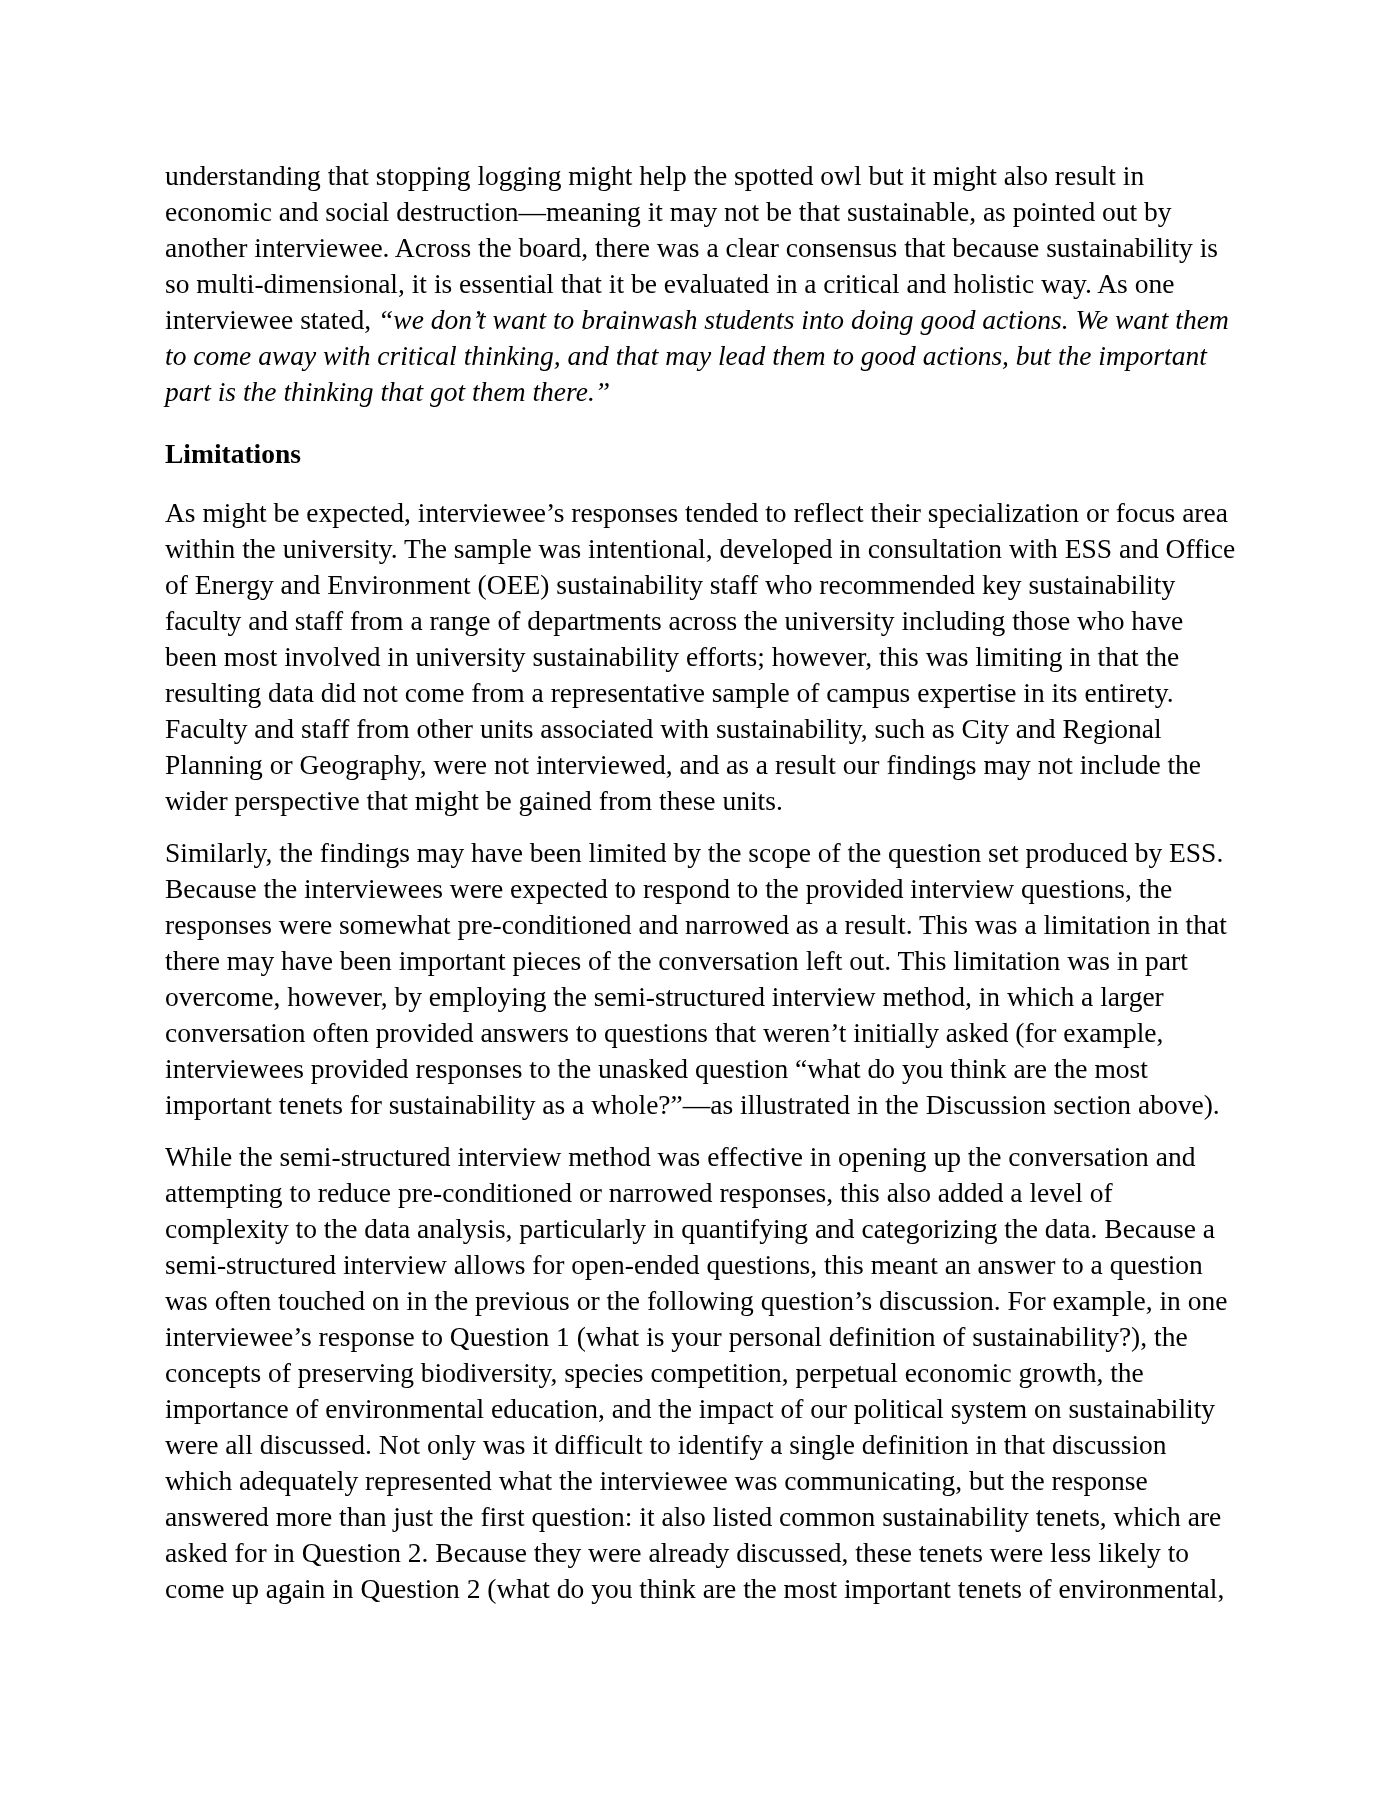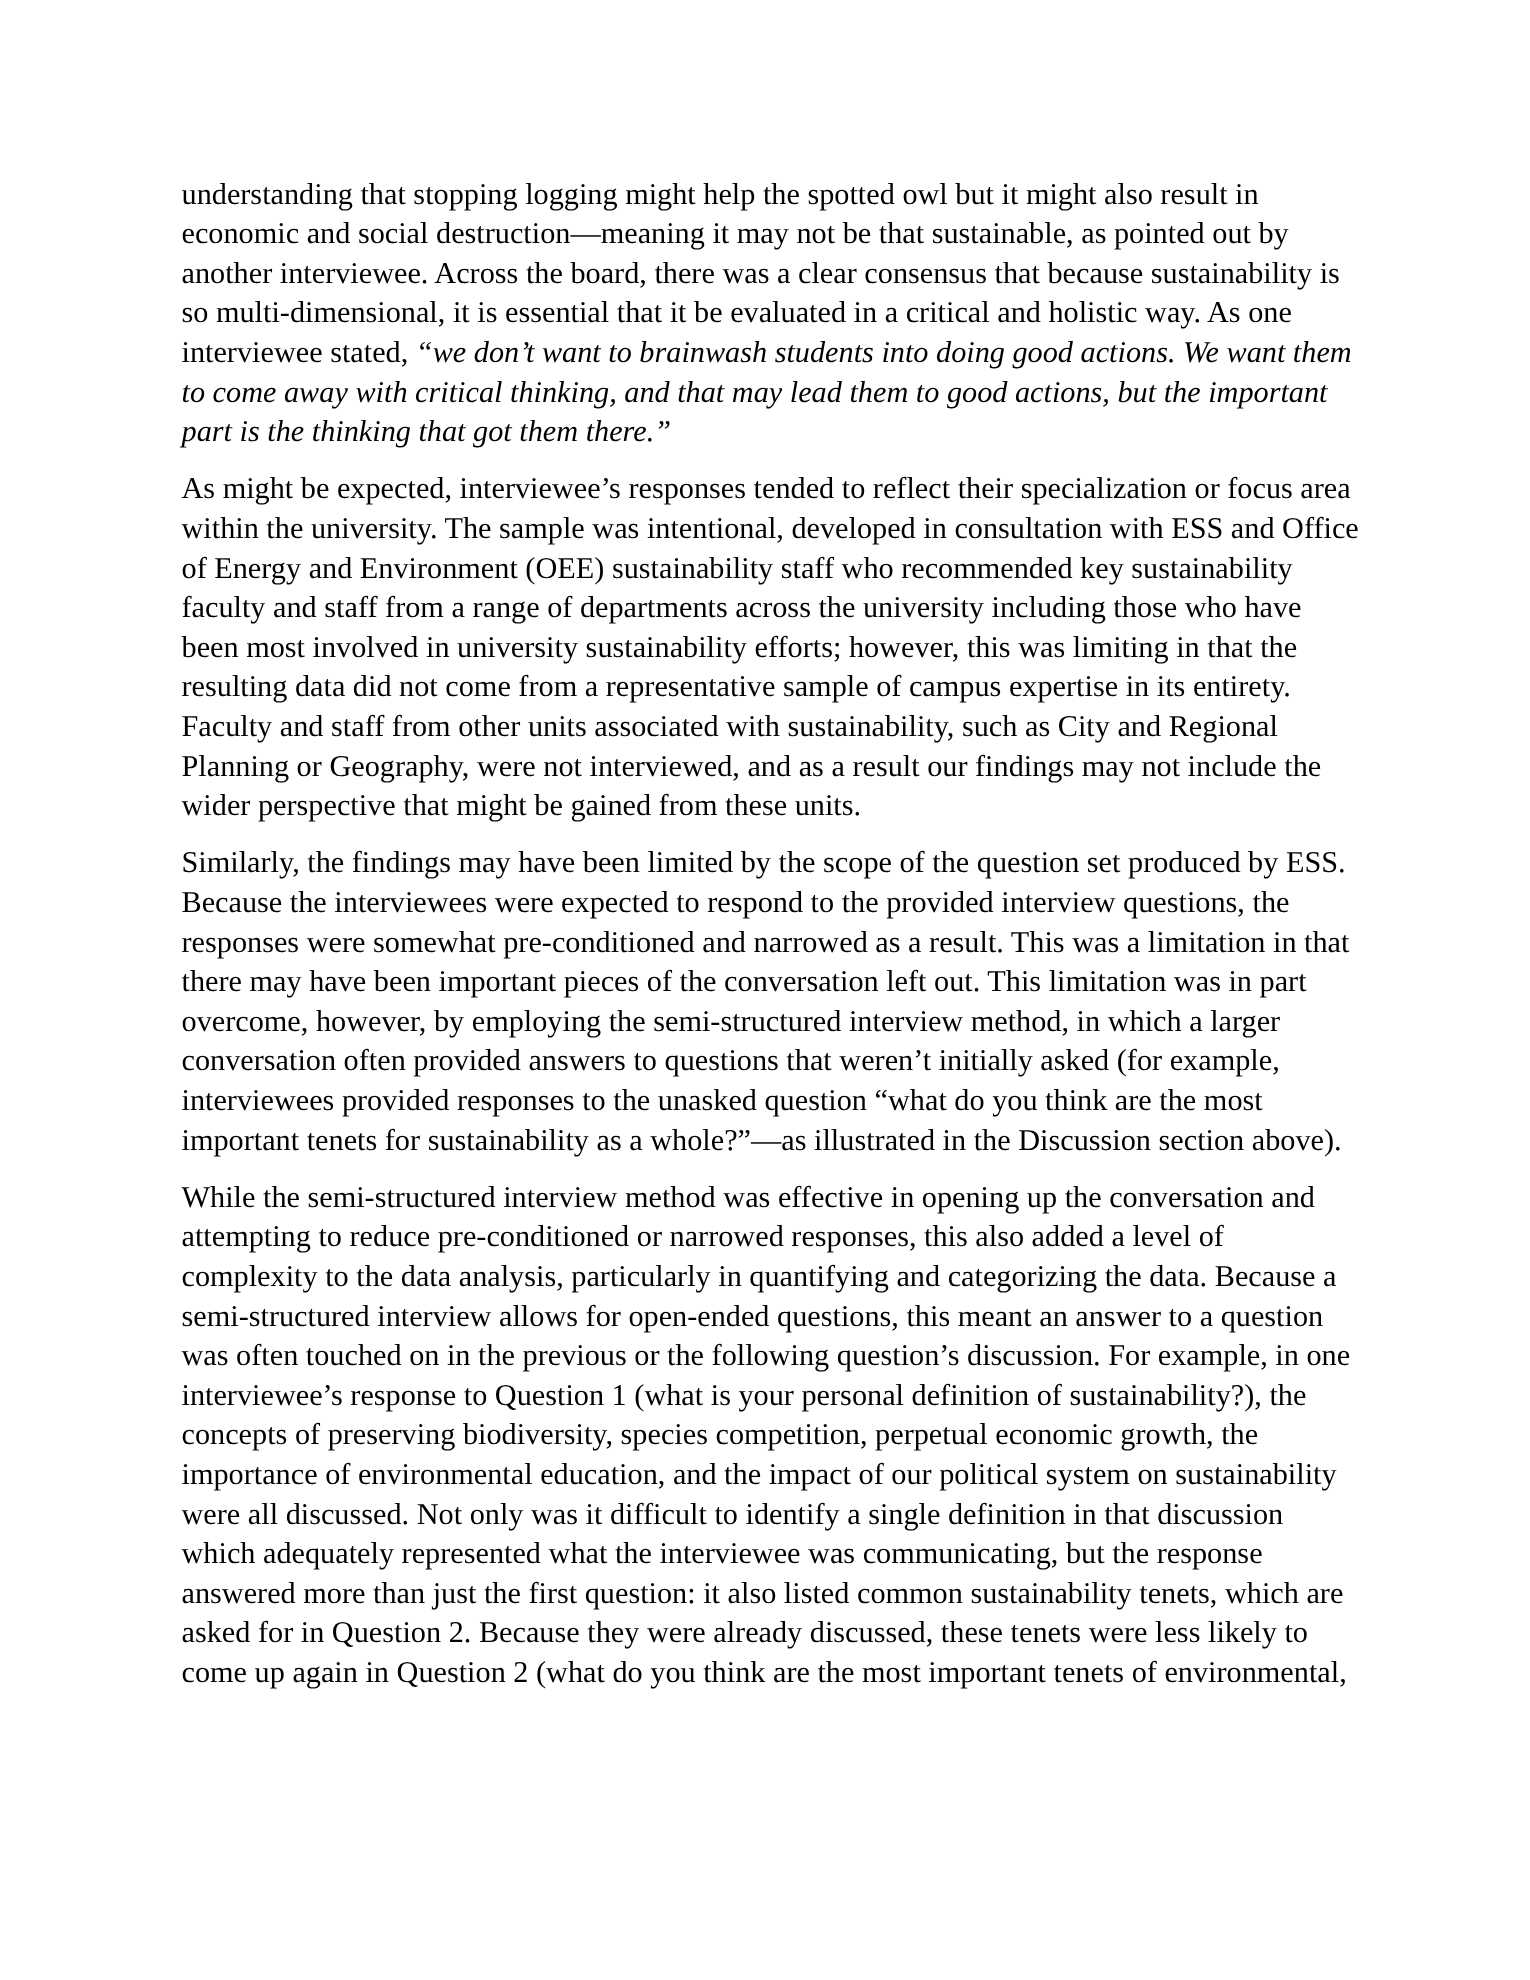--- a/index.html
+++ b/index.html
@@ -52,20 +52,21 @@
     margin-top: 32px;
   }
 </style>
 </head>
 <body>
 
 <div class="page">
   <div class="content">
     <p><span>understanding that stopping logging might help the spotted owl but it might also result in economic and social destruction—meaning it may not be that sustainable, as pointed out by another interviewee. Across the board, there was a clear consensus that because sustainability is so multi-dimensional, it is essential that it be evaluated in a critical and holistic way. As one interviewee stated, </span><span class="quote-italic">“we don’t want to brainwash students into doing good actions. We want them to come away with critical thinking, and that may lead them to good actions, but the important part is the thinking that got them there.”</span></p>
 
+    <h2>Limitations</h2>
 
     <p>As might be expected, interviewee’s responses tended to reflect their specialization or focus area within the university. The sample was intentional, developed in consultation with ESS and Office of Energy and Environment (OEE) sustainability staff who recommended key sustainability faculty and staff from a range of departments across the university including those who have been most involved in university sustainability efforts; however, this was limiting in that the resulting data did not come from a representative sample of campus expertise in its entirety. Faculty and staff from other units associated with sustainability, such as City and Regional Planning or Geography, were not interviewed, and as a result our findings may not include the wider perspective that might be gained from these units.</p>
 
     <p>Similarly, the findings may have been limited by the scope of the question set produced by ESS. Because the interviewees were expected to respond to the provided interview questions, the responses were somewhat pre-conditioned and narrowed as a result. This was a limitation in that there may have been important pieces of the conversation left out. This limitation was in part overcome, however, by employing the semi-structured interview method, in which a larger conversation often provided answers to questions that weren’t initially asked (for example, interviewees provided responses to the unasked question “what do you think are the most important tenets for sustainability as a whole?”—as illustrated in the Discussion section above).</p>
 
     <p>While the semi-structured interview method was effective in opening up the conversation and attempting to reduce pre-conditioned or narrowed responses, this also added a level of complexity to the data analysis, particularly in quantifying and categorizing the data. Because a semi-structured interview allows for open-ended questions, this meant an answer to a question was often touched on in the previous or the following question’s discussion. For example, in one interviewee’s response to Question 1 (what is your personal definition of sustainability?), the concepts of preserving biodiversity, species competition, perpetual economic growth, the importance of environmental education, and the impact of our political system on sustainability were all discussed. Not only was it difficult to identify a single definition in that discussion which adequately represented what the interviewee was communicating, but the response answered more than just the first question: it also listed common sustainability tenets, which are asked for in Question 2. Because they were already discussed, these tenets were less likely to come up again in Question 2 (what do you think are the most important tenets of environmental,</p>
   </div>
 
   <div class="page-number">25</div>
 </div>

